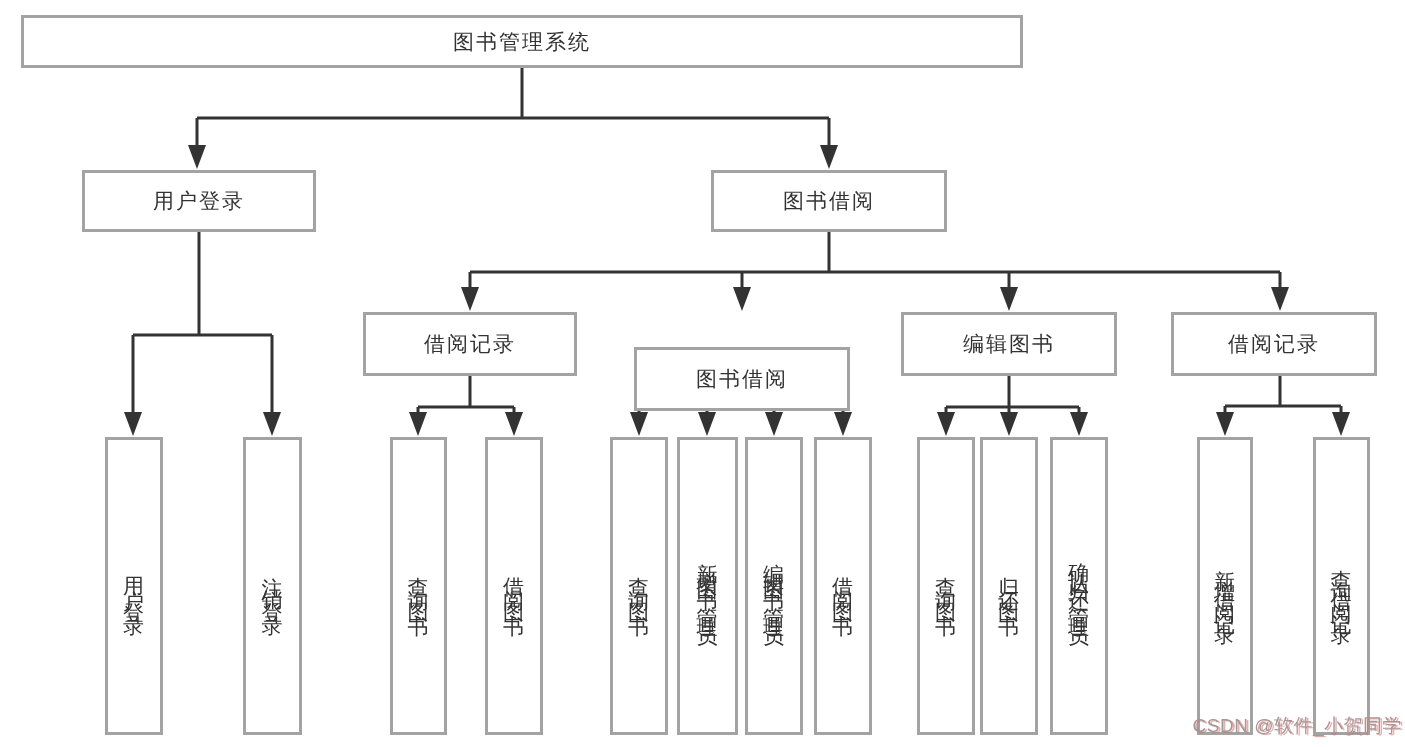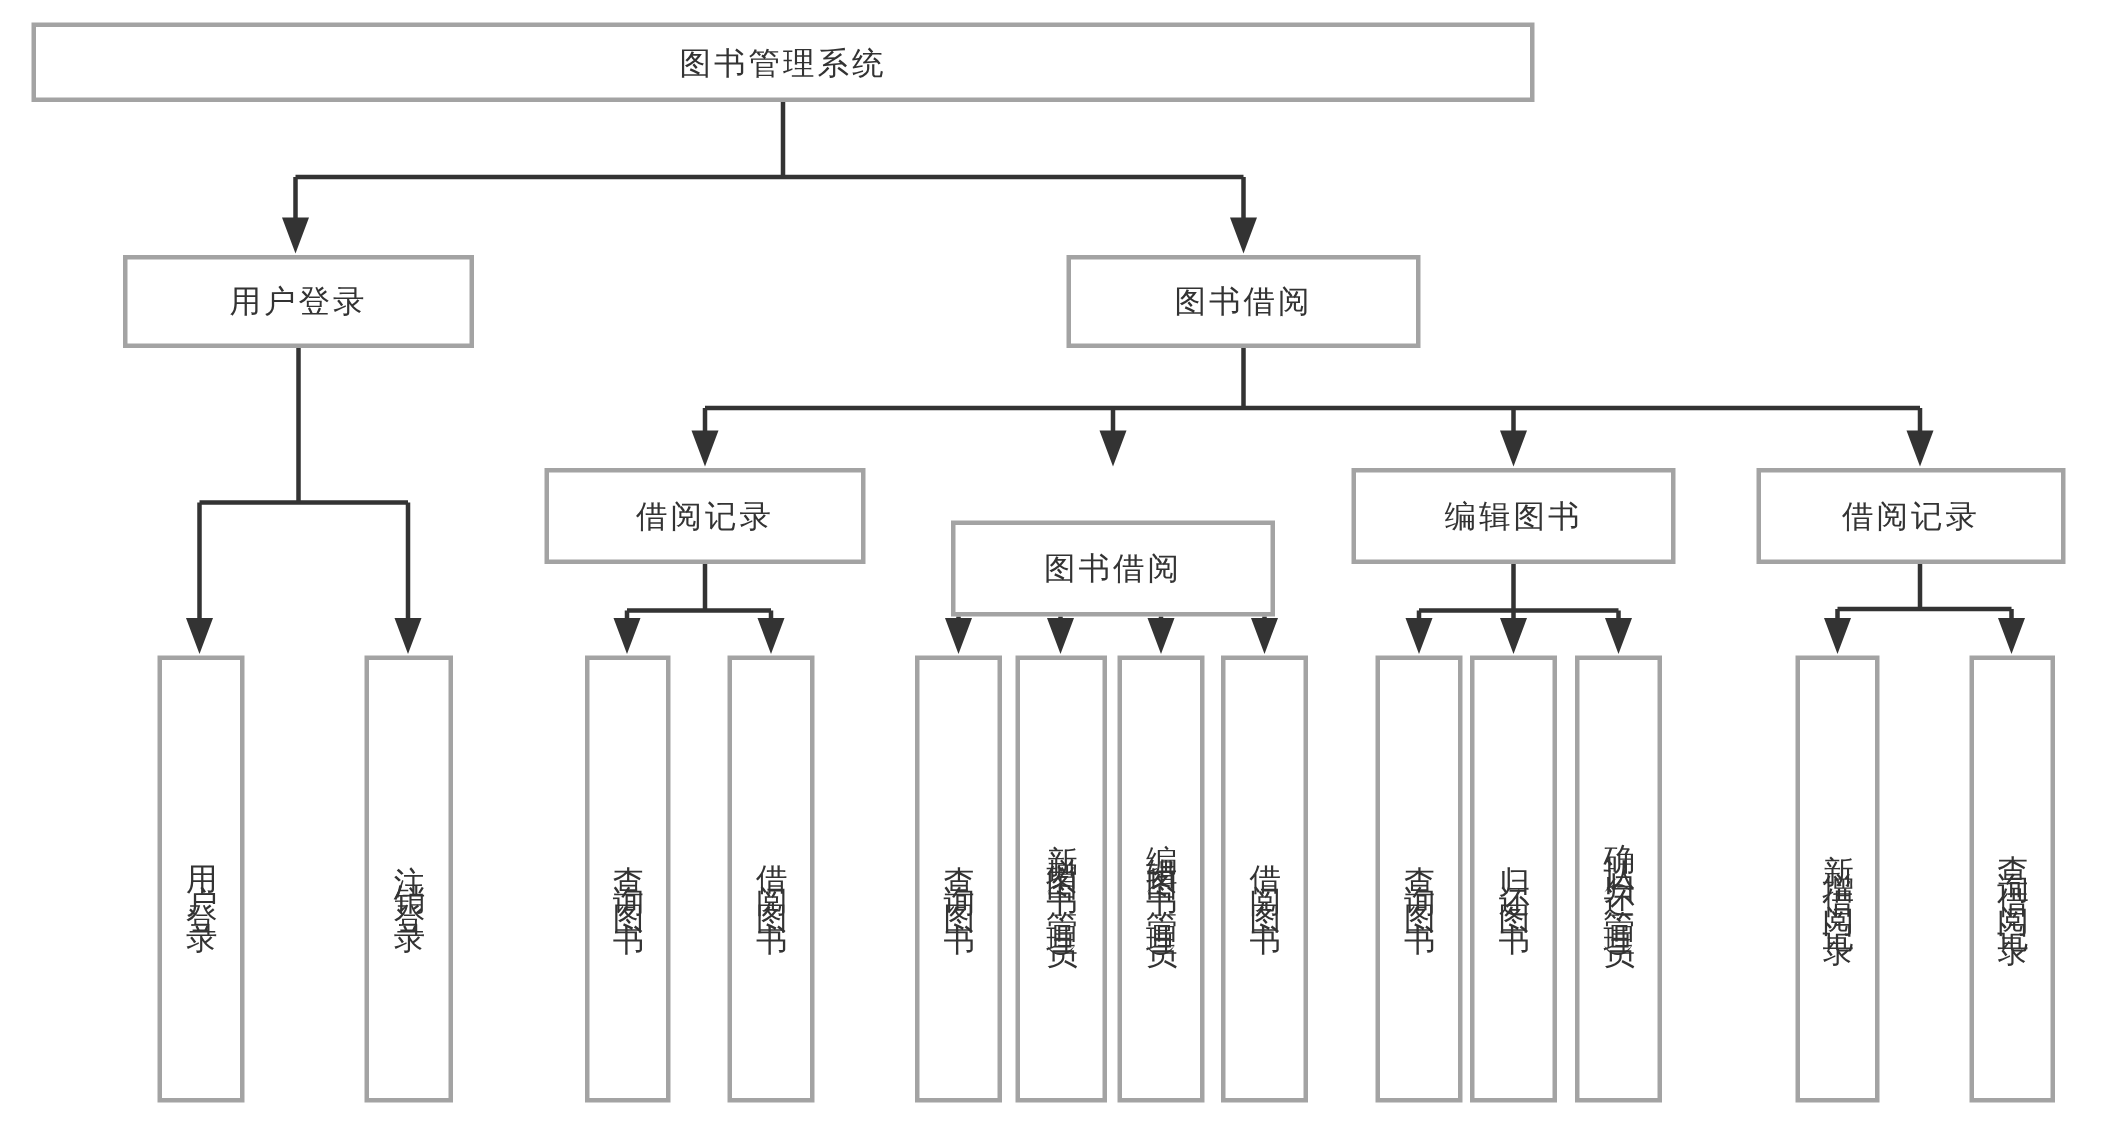--- a/index.html
+++ b/index.html
@@ -162,14 +162,15 @@
     <span class="vtext sp9">确认归还（管理员）</span>
   </div>
 
   <div class="node leaf" style="left:1197px; width:56px;">
     <span class="vtext sp6">新增借阅记录</span>
   </div>
   <div class="node leaf" style="left:1313px; width:57px;">
     <span class="vtext sp6">查询借阅记录</span>
   </div>
 
+  <div class="watermark">CSDN @软件_小贺同学</div>
 
 </div>
 
 </body></html>

